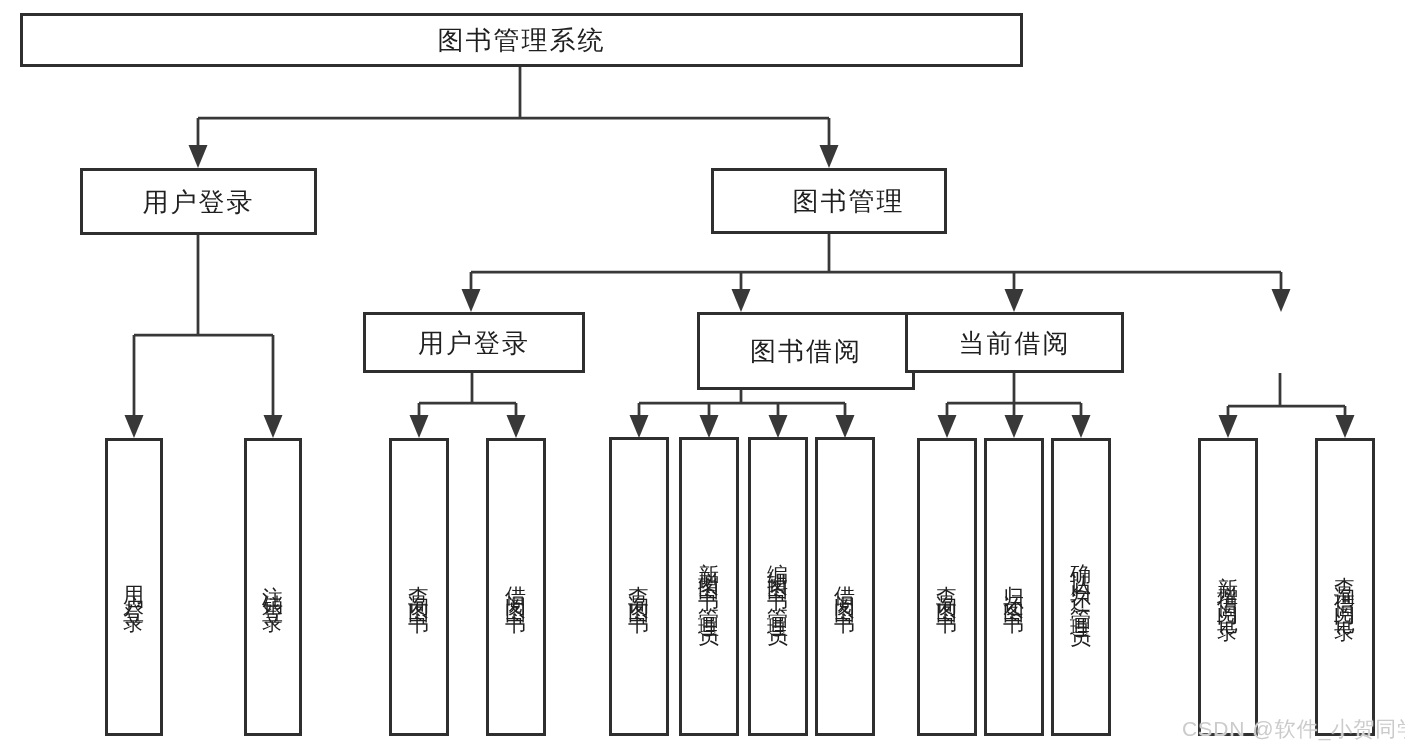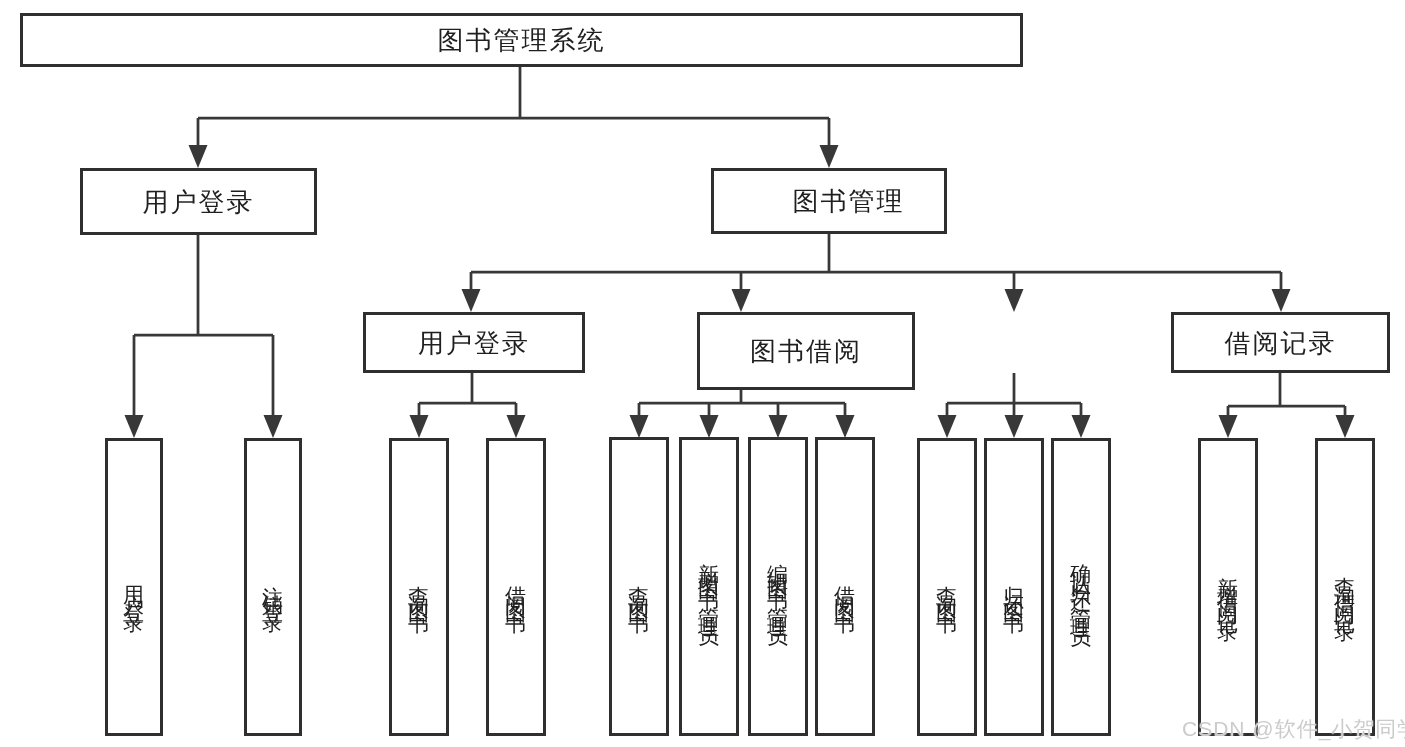--- a/index.html
+++ b/index.html
@@ -116,22 +116,22 @@
   <div class="node" style="left:711px; top:168px; width:236px; height:66px;padding-left:39px;">
     <span class="hlabel">图书管理</span>
   </div>
 
   <div class="node" style="left:363px; top:312px; width:222px; height:61px;">
     <span class="hlabel">用户登录</span>
   </div>
   <div class="node" style="left:661px; top:312px; width:218px; height:78px;margin-left:36px;">
     <span class="hlabel">图书借阅</span>
   </div>
-  <div class="node" style="left:1171px; top:312px; width:219px; height:61px;">
-    <span class="hlabel">借阅记录</span>
+  <div class="node" style="left:905px; top:312px; width:219px; height:61px;">
+    <span class="hlabel">当前借阅</span>
   </div>
 
   <div class="node" style="left:105px; top:438px; width:58px; height:298px;">
     <span class="vtext">用户登录</span>
   </div>
   <div class="node" style="left:244px; top:438px; width:58px; height:298px;">
     <span class="vtext">注销登录</span>
   </div>
 
   <div class="node" style="left:389px; top:438px; width:60px; height:298px;">

